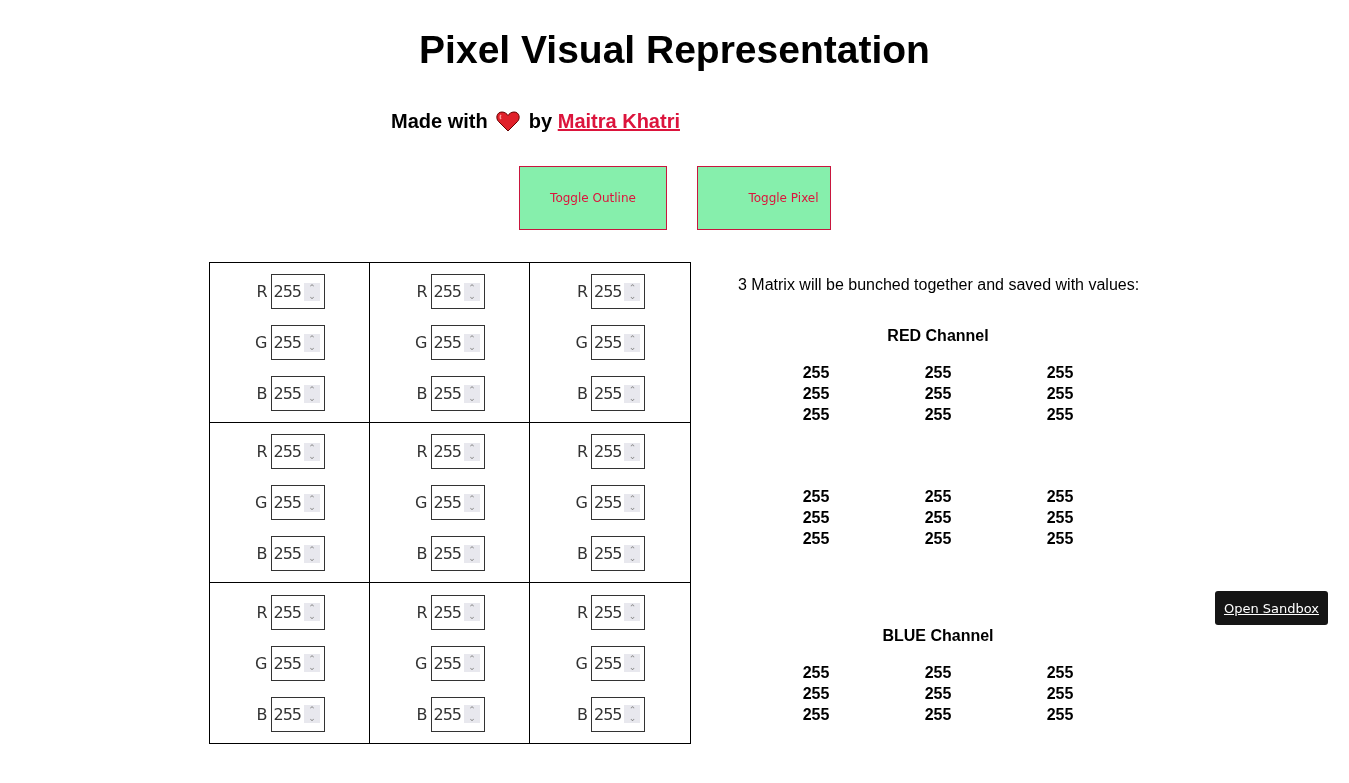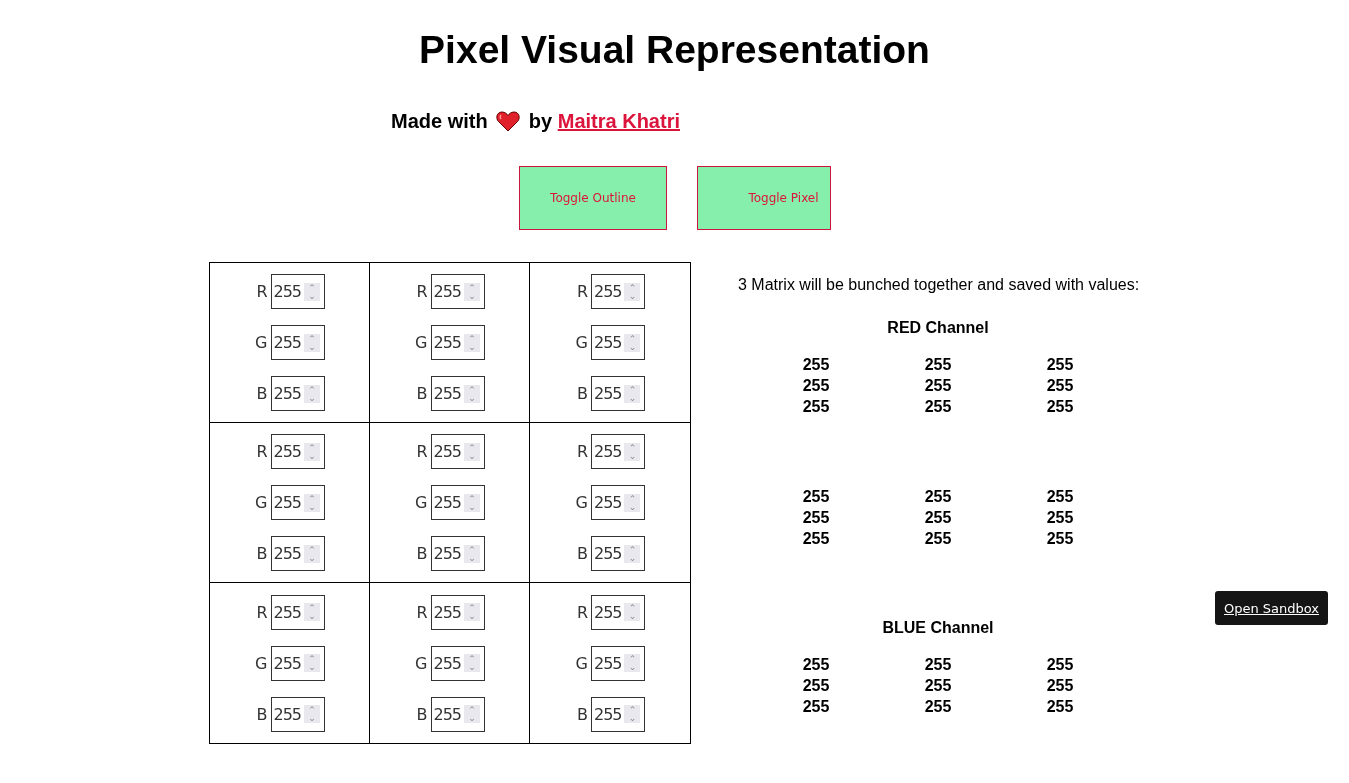--- a/index.html
+++ b/index.html
@@ -13,21 +13,21 @@
   .cell { border-right:1px solid #000; border-bottom:1px solid #000; display:flex; flex-direction:column; justify-content:center; align-items:center; gap:16px; }
   .cell:nth-child(3n) { border-right:none; }
   .cell:nth-child(n+7) { border-bottom:none; }
   .row { display:flex; align-items:center; font-family:"DejaVu Sans", sans-serif; font-size:16px; color:#333; }
   .row .lbl { margin-right:3px; width:13px; text-align:right; }
   .num { width:54px; height:35px; border:1px solid #333; box-sizing:border-box; display:flex; align-items:center; padding-left:2px; font-size:16px; color:#333; font-family:"DejaVu Sans", sans-serif; letter-spacing:-1px; }
   .num .v { flex:1; }
   .spin { width:16px; height:18px; background:#e8e8ee; margin-right:4px; display:flex; align-items:center; justify-content:center; color:#888; font-size:9px; line-height:8px; flex-direction:column; }
   .desc { position:absolute; left:738px; top:269px; font-size:16px;margin-top:7px; }
   .chan { position:absolute; left:738px; width:400px; text-align:center; }
-  .chan h3 { margin:0; font-size:16px; font-weight:bold; }
+  .chan h3 { margin:8px; font-size:16px; font-weight:bold; }
   .mat { display:grid; grid-template-columns:repeat(3,122px); justify-content:center; margin-top:19px; font-weight:bold; font-size:16px; row-gap:3px; }
   .sandbox { position:absolute; left:1215px; top:591px; width:113px; height:34px; background:#151515; color:#fff; border-radius:3px; font-family:"DejaVu Sans", sans-serif; font-size:13px; display:flex; align-items:center; justify-content:center;text-decoration:underline; }
 </style>
 </head>
 <body>
 
 <h1>Pixel Visual Representation</h1>
 
 <div class="byline">
   <span>Made with</span>

